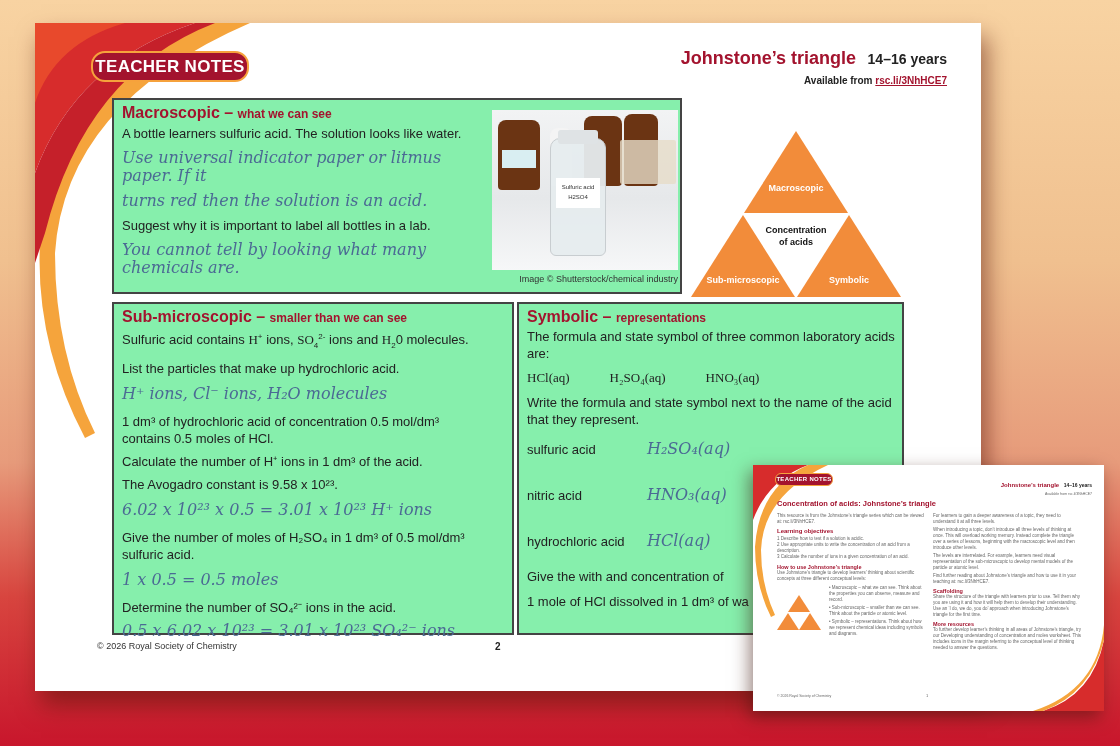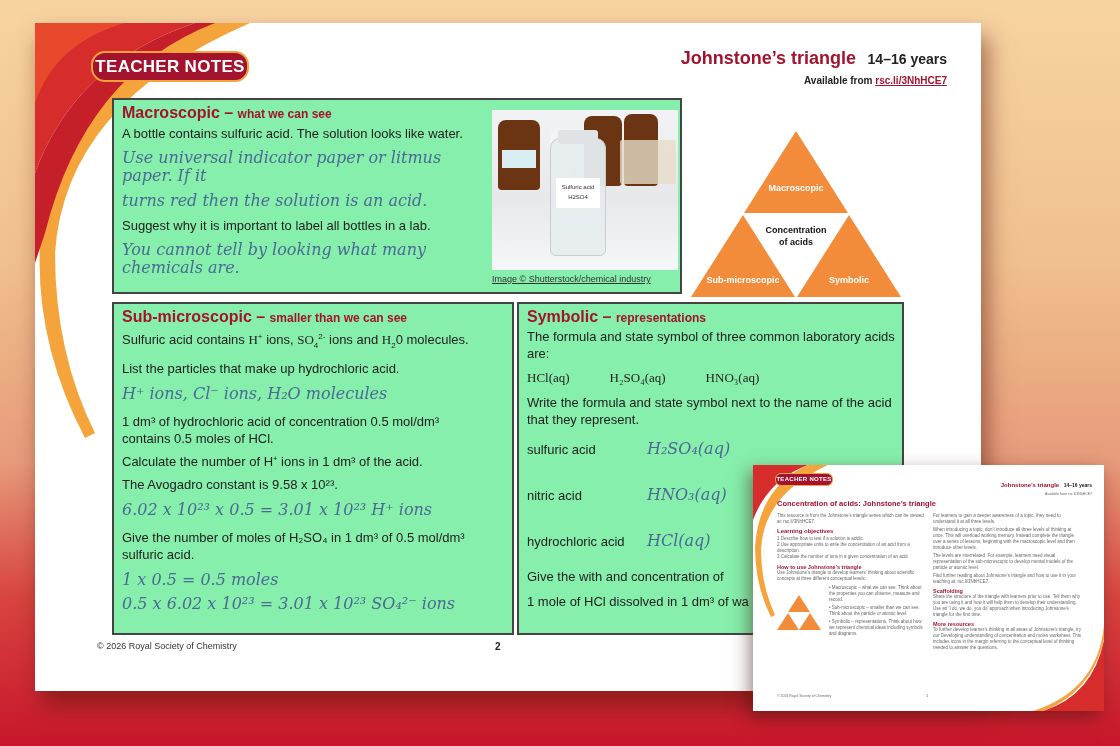--- a/index.html
+++ b/index.html
@@ -43,21 +43,21 @@
 
   #box-macro .inner { position: absolute; left: 8px; top: 4px; width: 360px; }
   #box-macro .q, #box-macro .a { margin-top: 7px; }
   #box-macro .heading-row { margin-bottom: -4px; }
 
   #photo {
     position: absolute; left: 378px; top: 10px; width: 186px; height: 160px;
     background: linear-gradient(180deg, #f2f3f4 0%, #e6e8ea 55%, #f6f7f8 100%); overflow: hidden;
   }
   .bottle { position: absolute; border-radius: 8px 8px 4px 4px; }
-  #photo-caption { position: absolute; left: 378px; top: 174px; width: 186px; font-size: 9px; color: #333; text-decoration: underline; }
+  #photo-caption { position: absolute; left: 378px; top: 174px; width: 186px; text-align: right; font-size: 9px; color: #333; }
 
   #box-sub .inner, #box-sym .inner { position: absolute; left: 8px; top: 4px; right: 4px; }
   #box-sub .q, #box-sub .a, #box-sym .q, #box-sym .a { margin-top: 6px; }
 
   .formula-row { display: flex; gap: 40px; font-family: "Liberation Serif", serif; font-size: 13px; color: #222; margin-top: 8px; }
   .acid-row { display: flex; align-items: baseline; margin-top: 20px; }
   .acid-row .q { width: 120px; margin-top: 0 !important; }
   .acid-row .a { margin-top: 0 !important; }
 
   #footer-copy { position: absolute; left: 62px; top: 618px; font-size: 9px; color: #333; }
@@ -87,21 +87,21 @@
   <div id="main-avail">
     <span>Available from </span><span class="link">rsc.li/3NhHCE7</span>
   </div>
 
   <div class="box" id="box-macro">
     <div class="inner">
       <div class="heading-row">
         <span class="box-heading">Macroscopic –</span>
         <span class="box-heading"><small>what we can see</small></span>
       </div>
-      <div class="q">A bottle contains sulfuric acid. The solution looks like water.</div>
+      <div class="q">A bottle learners sulfuric acid. The solution looks like water.</div>
       <div class="a">Use universal indicator paper or litmus paper. If it</div>
       <div class="a">turns red then the solution is an acid.</div>
       <div class="q">Suggest why it is important to label all bottles in a lab.</div>
       <div class="a">You cannot tell by looking what many chemicals are.</div>
     </div>
     <div id="photo">
       <div class="bottle" style="left:6px;top:10px;width:42px;height:70px;background:#6b3413;"></div>
       <div class="bottle" style="left:10px;top:40px;width:34px;height:18px;background:#d9eef2;border-radius:0;"></div>
       <div class="bottle" style="left:58px;top:18px;width:22px;height:58px;background:#f4f4f4;"></div>
       <div class="bottle" style="left:92px;top:6px;width:38px;height:70px;background:#6b3413;"></div>
@@ -144,20 +144,21 @@
         <div>contains 0.5 moles of HCl.</div>
       </div>
       <div class="q">Calculate the number of H⁺ ions in 1 dm³ of the acid.</div>
       <div class="q">The Avogadro constant is 9.58 x 10²³.</div>
       <div class="a" style="margin-top:8px;">6.02 x 10²³ x 0.5 = 3.01 x 10²³ H⁺ ions</div>
       <div class="q" style="margin-top:10px;">
         <div>Give the number of moles of H₂SO₄ in 1 dm³ of 0.5 mol/dm³</div>
         <div>sulfuric acid.</div>
       </div>
       <div class="a" style="margin-top:8px;">1 x 0.5 = 0.5 moles</div>
+      <div class="q" style="margin-top:10px;">Determine the number of SO₄²⁻ ions in the acid.</div>
       <div class="a" style="margin-top:6px;">0.5 x 6.02 x 10²³ = 3.01 x 10²³ SO₄²⁻ ions</div>
     </div>
   </div>
 
   <div class="box" id="box-sym">
     <div class="inner">
       <div style="margin-bottom:-4px;">
         <span class="box-heading">Symbolic –</span>
         <span class="box-heading"><small>representations</small></span>
       </div>

